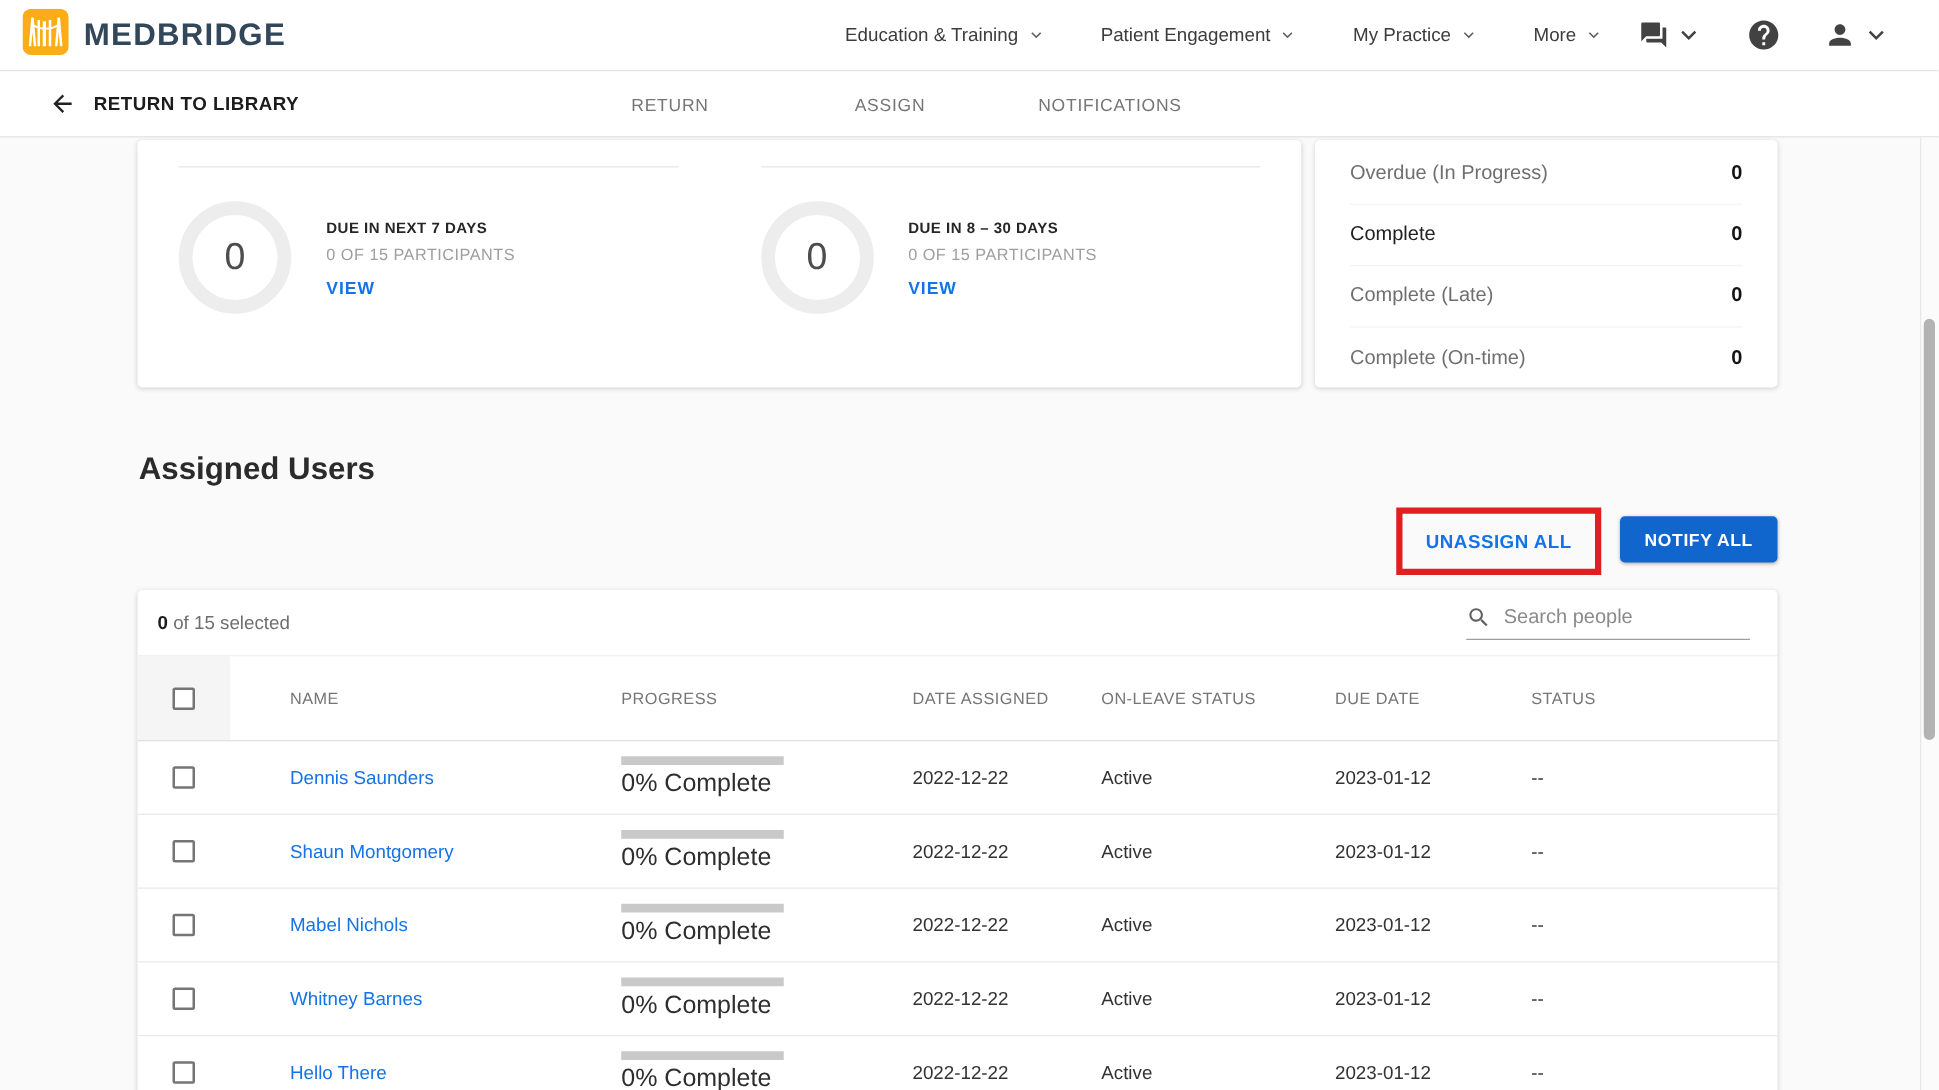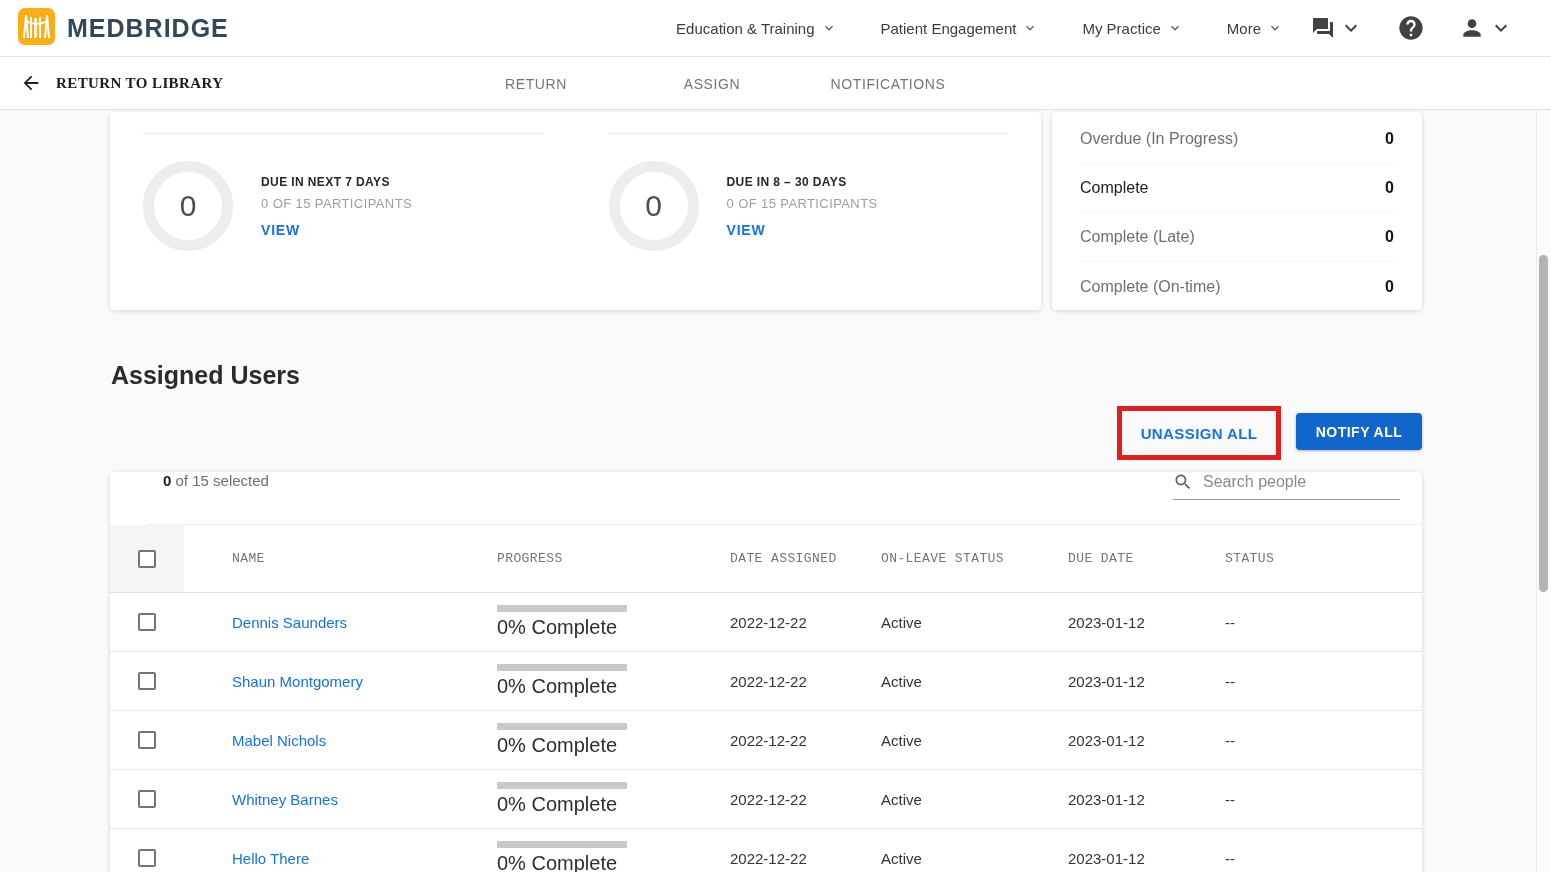--- a/index.html
+++ b/index.html
@@ -23,21 +23,21 @@
   .nav-item { display: flex; align-items: center; gap: 6px; font-size: 15px; color: #3c3c3c; cursor: pointer; }
   .chev { width: 16px; height: 16px; fill: #616161; }
   .nav-icons { display: flex; align-items: center; gap: 34px; padding-right: 20px; }
   .icon-btn { display: flex; align-items: center; gap: 4px; cursor: pointer; }
   .icon-btn svg { width: 24px; height: 24px; fill: #424242; }
   
   .sub-nav {
     height: 53px; background: #fff; border-bottom: 1px solid #e0e0e0;
     display: flex; align-items: center; position: relative; z-index: 5;
   }
-  .back-btn { display: flex; align-items: center; gap: 14px; padding-left: 20px; cursor: pointer; font-family: Liberation Serif, serif; }
+  .back-btn { display: flex; align-items: center; gap: 14px; padding-left: 39px; cursor: pointer; }
   .back-btn svg { width: 22px; height: 22px; fill: #212121; }
   .back-label { font-size: 15px; font-weight: bold; letter-spacing: .4px; color: #1c1c1c; }
   .tabs { position: absolute; left: 448px; top: 0; height: 53px; display: flex; }
   .tab {
     height: 53px; width: 176px; display: flex; align-items: center; justify-content: center;
     font-size: 14px; letter-spacing: .6px; color: #757575; cursor: pointer; position: relative;
   }
   .tab.active { color: #1c1c1c; font-weight: bold; }
   .tab.active::after {
     content: ""; position: absolute; left: 0; right: 0; bottom: -1px; height: 6px;
@@ -78,31 +78,31 @@
     background: var(--button); color: #fff; border: none; border-radius: 4px;
     font-family: Liberation Sans, sans-serif; font-size: 14px; font-weight: bold; letter-spacing: .5px;
     box-shadow: 0 1px 3px rgba(0,0,0,.3); cursor: pointer;
   }
   
   .table-card {
     position: absolute; left: 110px; top: 472px; width: 1312px; height: 420px;
     background: #fff; border-radius: 4px 4px 0 0; box-shadow: 0 1px 4px rgba(0,0,0,.16);
     overflow: hidden;
   }
-  .table-toolbar { height: 53px; display: flex; align-items: flex-start; padding: 0 22px 0 16px; border-bottom: 1px solid #f0f0f0; margin-left: 37px; }
+  .table-toolbar { height: 53px; display: flex; align-items: center; padding: 0 22px 0 16px; border-bottom: 1px solid #f0f0f0; }
   .selected-text { font-size: 15px; color: #6f6f6f; }
   .selected-text b { color: #1c1c1c; }
   .search-box { margin-left: auto; width: 227px; display: flex; align-items: center; gap: 10px; border-bottom: 1px solid #9e9e9e; padding-bottom: 7px; }
   .search-box svg { width: 20px; height: 20px; fill: #616161; flex: none; }
   .search-box input {
     border: none; outline: none; width: 100%; font-family: inherit; font-size: 16px; color: #555; background: transparent;
   }
   .search-box input::placeholder { color: #8a8a8a; }
   .grid-row { display: grid; grid-template-columns: 74px 313px 233px 151px 187px 157px 1fr; align-items: center; }
-  .thead { height: 68px; border-bottom: 1px solid #e0e0e0; font-family: Liberation Mono, monospace; }
+  .thead { height: 68px; border-bottom: 1px solid #e0e0e0; }
   .checkbox-cell { height: 100%; display: flex; align-items: center; justify-content: center; }
   .thead .checkbox-cell { background: #f5f5f5; }
   .checkbox { width: 18px; height: 18px; border: 2px solid #757575; border-radius: 2px; background: #fff; cursor: pointer; }
   .col-header { font-size: 13px; color: #757575; letter-spacing: .4px; }
   .col-header.name-col, .cell.name-col { padding-left: 48px; }
   .tbody-row { height: 59px; border-bottom: 1px solid #e9e9e9; }
   .cell { font-size: 15px; color: #333; }
   .name-link { color: var(--link); cursor: pointer; }
   .progress-bar { width: 130px; height: 7px; background: #c9c9c9; margin-bottom: 4px; }
   .progress-text { font-size: 20px; color: #2e2e2e; }

